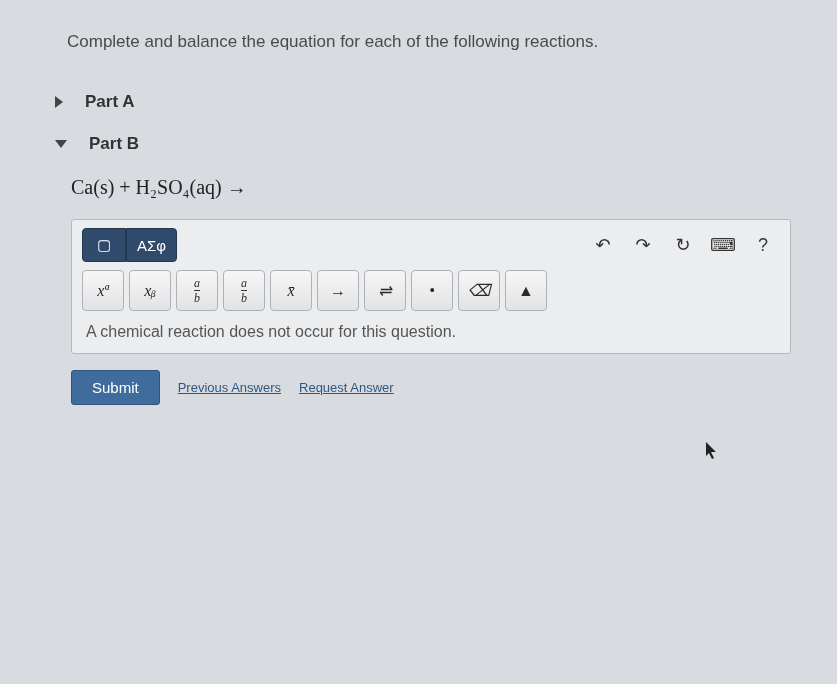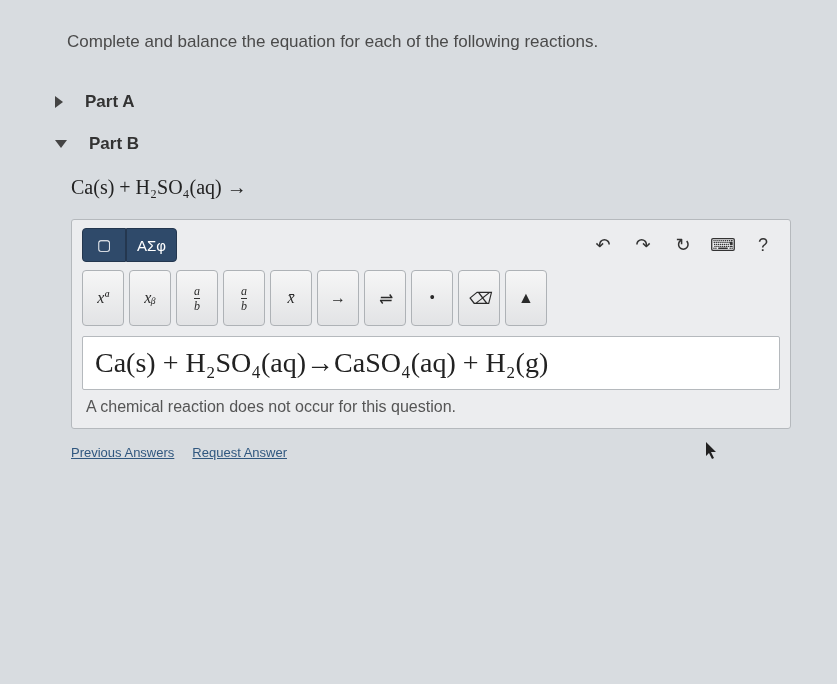--- a/index.html
+++ b/index.html
@@ -91,21 +91,21 @@
     }
     .toolbar-mid {
       display: flex;
       gap: 5px;
       margin-bottom: 10px;
     }
     .mbtn {
       background: linear-gradient(#f6f6f6, #e2e3e5);
       border: 1px solid #aeb2b6;
       border-radius: 4px;
-      width: 42px; height: 56px;
+      width: 42px; height: 41px;
       display: flex; align-items: center; justify-content: center;
       font-family: "Times New Roman", serif;
       font-size: 16px; font-style: italic;
       cursor: pointer;
       color: #2a2a2a;
     }
     .mbtn .frac { font-size: 12px; line-height: 1; text-align: center; font-style: italic; }
     .mbtn .frac .bar { border-top: 1px solid #333; margin: 1px 0; }
     .answer-box {
       background: #fff;
@@ -201,25 +201,25 @@
           </div>
         </div>
         <div class="mbtn">x̄</div>
         <div class="mbtn">→</div>
         <div class="mbtn">⇌</div>
         <div class="mbtn">•</div>
         <div class="mbtn">⌫</div>
         <div class="mbtn">▲</div>
       </div>
 
-      <div class="answer-box">Ca(s) + H₂SO₄(aq)→CaSO₄(aq) + H₂(g)</div>
       <div class="feedback">A chemical reaction does not occur for this question.</div>
     </div>
 
     <div class="action-row">
+      <button class="submit-btn">Submit</button>
       <span class="link">Previous Answers</span>
       <span class="link">Request Answer</span>
     </div>
   </div>
 </div>
 
 <svg class="cursor-shape" viewBox="0 0 14 20">
   <path d="M1 1 L1 15 L4 12 L7 18 L9 17 L6 11 L11 11 Z" fill="#222"></path>
 </svg>
 

